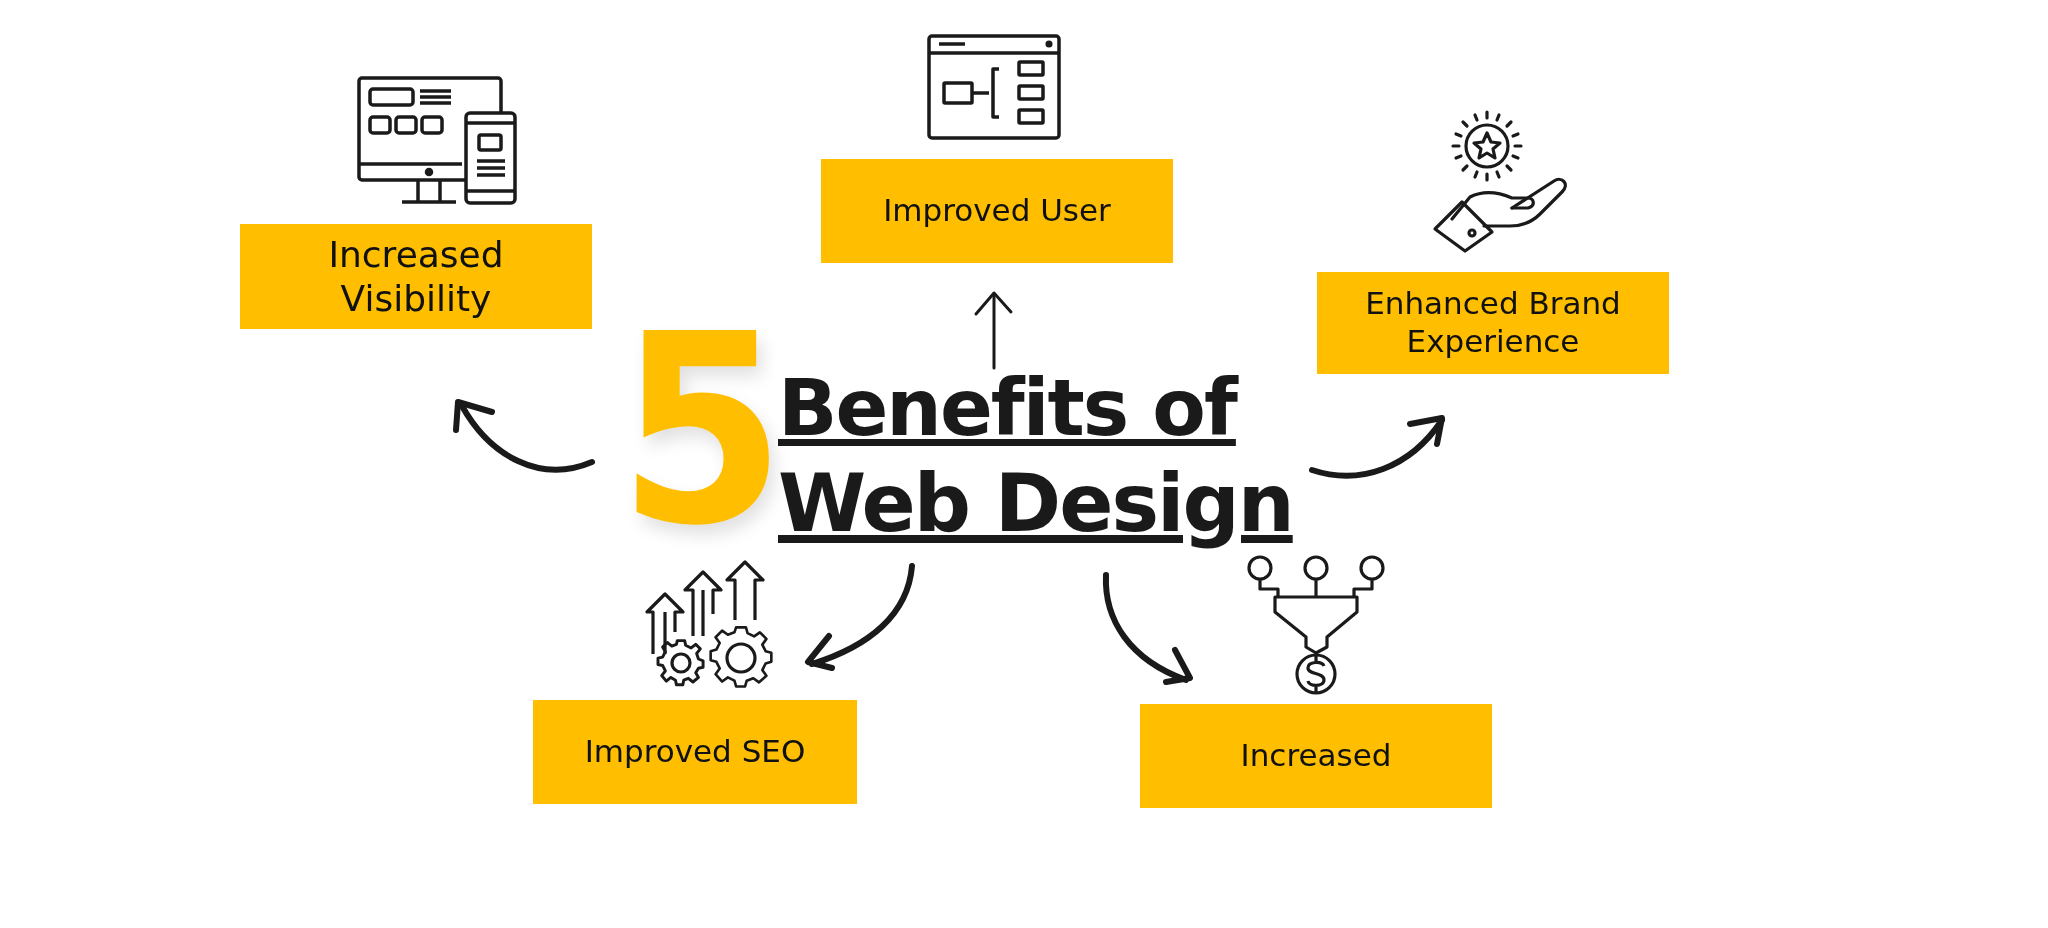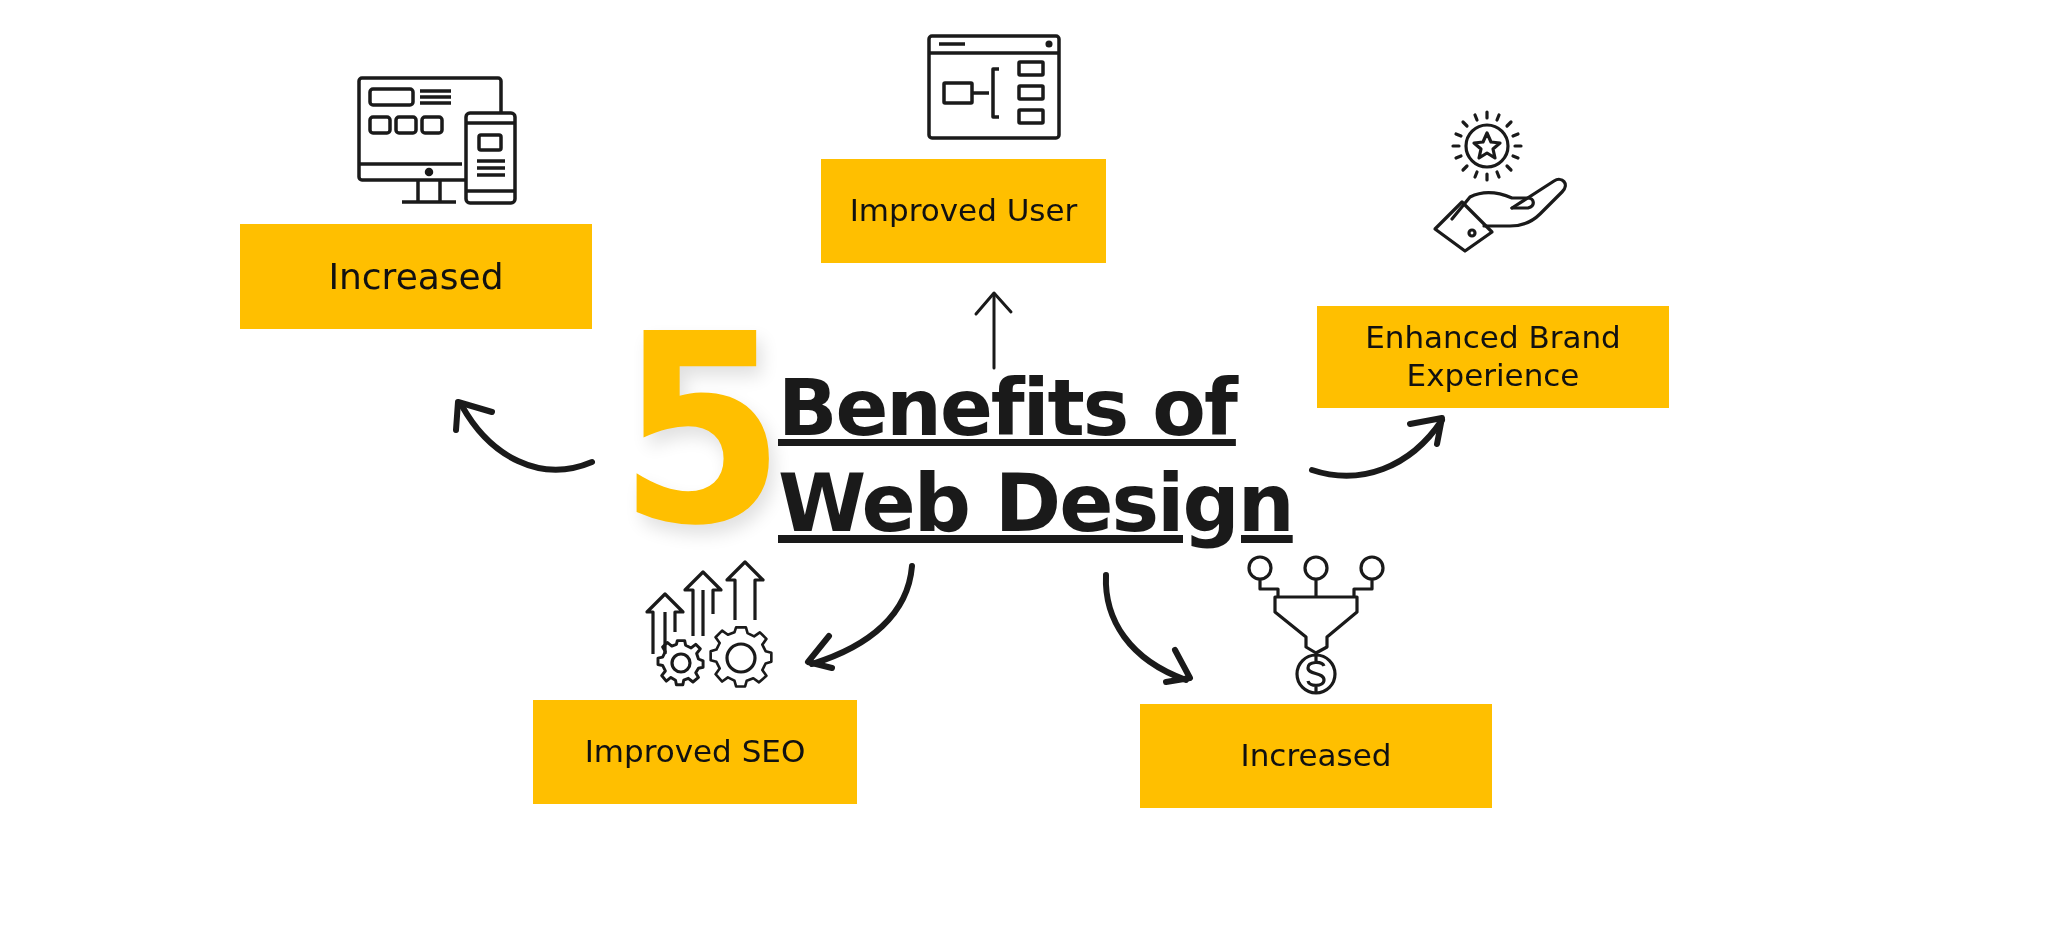--- a/index.html
+++ b/index.html
@@ -64,55 +64,56 @@
     <rect x="66" y="41" width="20" height="16" rx="3"></rect>
     <rect x="110" y="37" width="49" height="90" rx="4" fill="#fff"></rect>
     <path d="M110 47 H159 M110 115 H159"></path>
     <rect x="123" y="59" width="22" height="15" rx="2"></rect>
     <path d="M121 85 H149 M121 92 H149 M121 99 H149"></path>
   </svg>
 </div>
 <div class="box" style="left:240px; top:224px; width:352px; height:105px; font-size:36px;">
   <div>
     <span>Increased</span>
+    <span>Visibility</span>
   </div>
 </div>
 
 <div class="icon" style="left:927px; top:34px; width:134px; height:106px;">
   <svg viewBox="0 0 134 106" fill="none" stroke="#1a1a1a" stroke-width="3.5" stroke-linejoin="round">
     <rect x="2" y="2" width="130" height="102" rx="3"></rect>
     <line x1="2" y1="19" x2="132" y2="19"></line>
     <path d="M12 10 H38"></path>
     <circle cx="122" cy="10" r="1.8" fill="#1a1a1a"></circle>
     <rect x="17" y="49" width="28" height="20" rx="1"></rect>
     <path d="M45 59 H62"></path>
     <path d="M72 35 H66 V83 H72"></path>
     <rect x="92" y="28" width="24" height="13" rx="1"></rect>
     <rect x="92" y="52" width="24" height="13" rx="1"></rect>
     <rect x="92" y="76" width="24" height="13" rx="1"></rect>
   </svg>
 </div>
-<div class="box" style="left:821px; top:159px; width:285px; height:104px; font-size:31px;">
+<div class="box" style="left:821px; top:159px; width:352px; height:104px; font-size:31px;">
   <div>
     <span>Improved User</span>
   </div>
 </div>
 
 <div class="icon" style="left:1432px; top:104px; width:138px; height:150px;">
   <svg viewBox="0 0 138 150" fill="none" stroke="#1a1a1a" stroke-width="3.2" stroke-linecap="round" stroke-linejoin="round">
     <circle cx="55" cy="42" r="21"></circle>
     <path d="M55 29 L59 38 L68 39 L61 45 L63 54 L55 49 L47 54 L49 45 L42 39 L51 38 Z"></path>
     <path d="M55 8 V14 M55 70 V76 M21 42 H27 M83 42 H89 M31 18 L35 22 M75 62 L79 66 M79 18 L75 22 M35 62 L31 66 M43 11 L45 16 M65 68 L67 73 M67 11 L65 16 M45 68 L43 73 M24 30 L29 32 M81 52 L86 54 M86 30 L81 32 M29 52 L24 54"></path>
     <path d="M20 115 L38 93 C52 86 66 88 80 94 L96 94 C102 94 104 102 96 104 L80 104"></path>
     <path d="M80 104 L122 77 C130 72 138 80 130 88 L108 110 C100 118 90 122 78 122 L52 122"></path>
     <path d="M3 130 L30 103 L60 133 L33 152 Z" transform="translate(0,-5)"></path>
     <circle cx="40" cy="129" r="3"></circle>
   </svg>
 </div>
-<div class="box" style="left:1317px; top:272px; width:352px; height:102px; font-size:31px;margin-top:34px;">
+<div class="box" style="left:1317px; top:272px; width:352px; height:102px; font-size:31px;">
   <div>
     <span>Enhanced Brand</span>
     <span>Experience</span>
   </div>
 </div>
 
 <div class="icon" style="left:645px; top:560px; width:132px; height:130px;">
   <svg viewBox="0 0 132 130" fill="none" stroke="#1a1a1a" stroke-width="3.2" stroke-linejoin="round">
     <path d="M6 76 V34 H0 L18 16 L36 34 H28 V54 M18 34 V76" transform="translate(2,18)"></path>
     <path d="M48 76 V30 H40 L58 12 L76 30 H68 V54 M58 30 V76" transform="translate(0,0)"></path>

